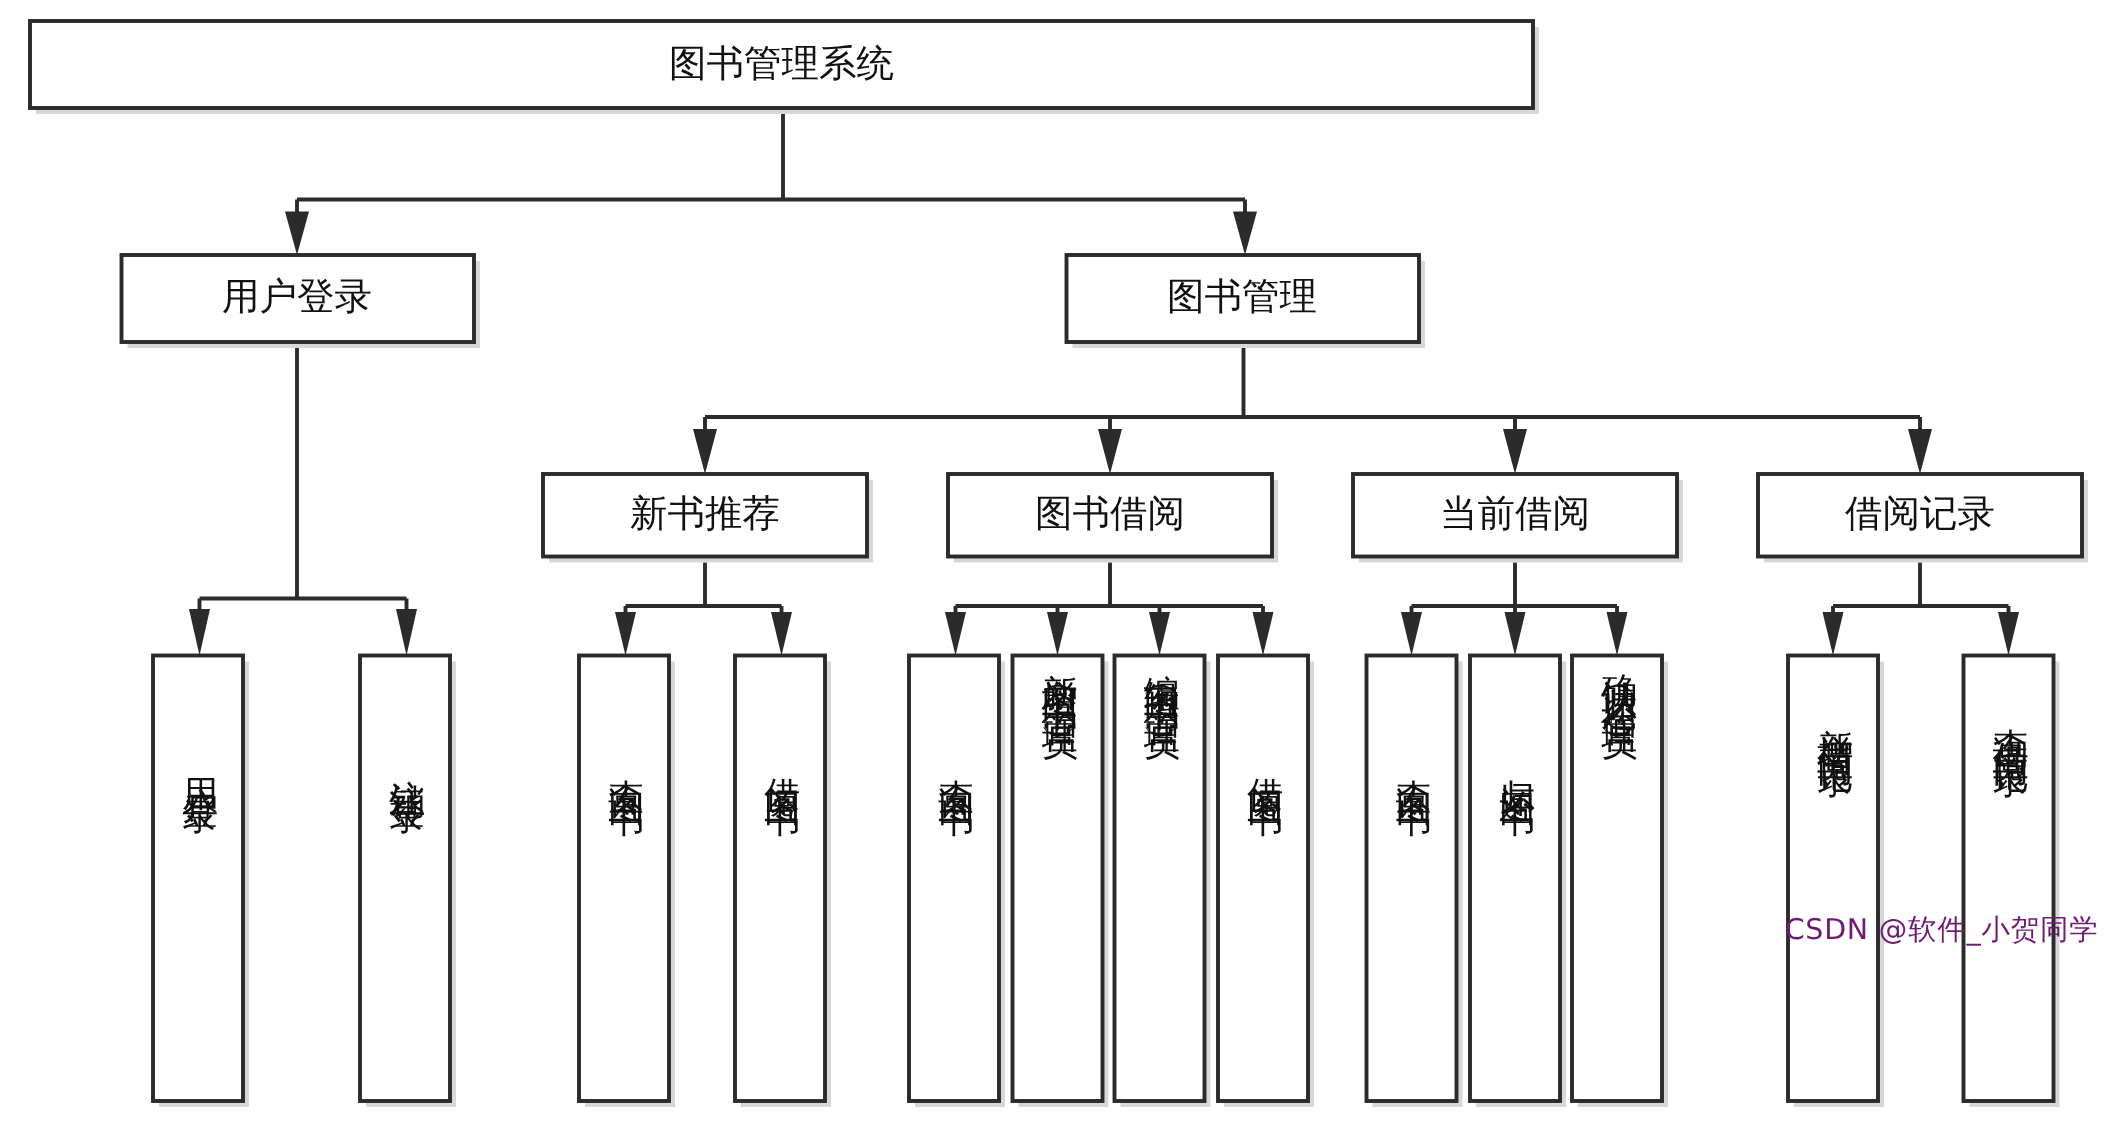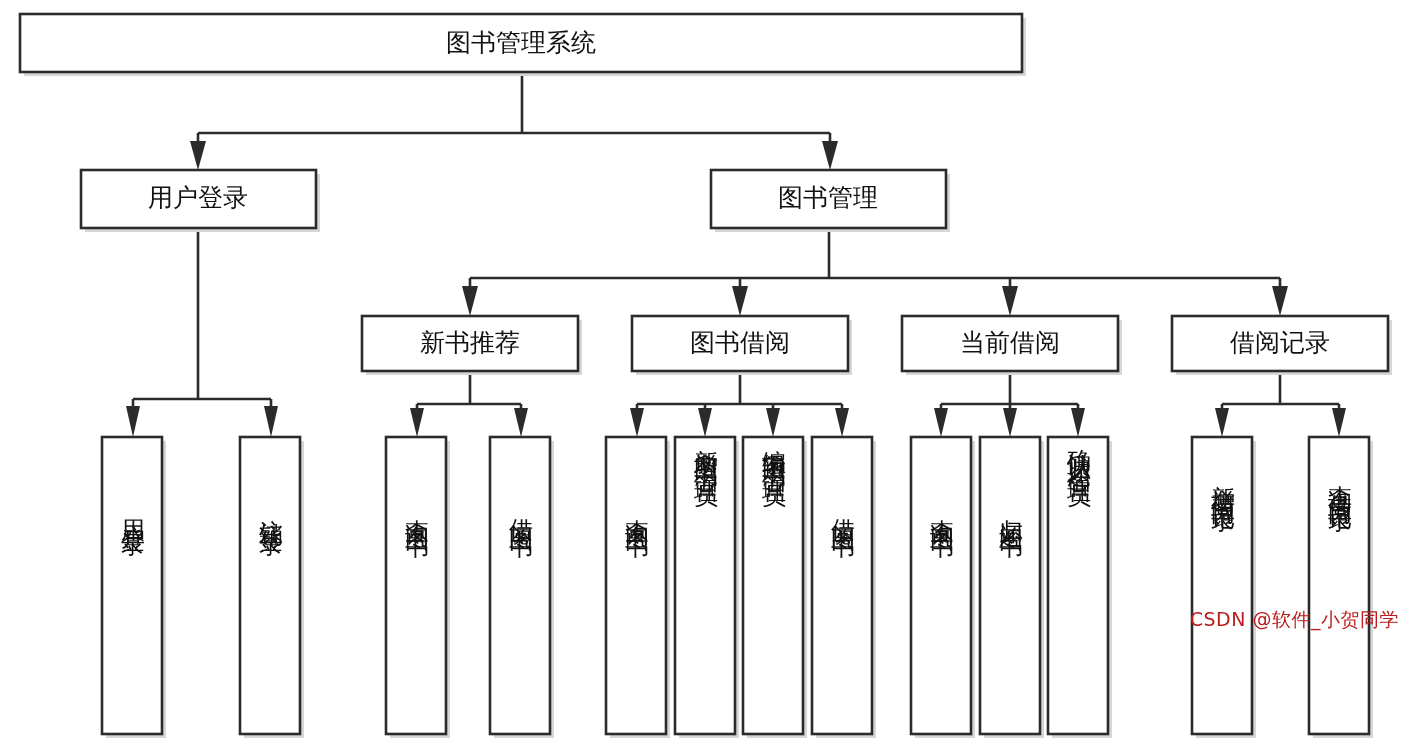--- a/index.html
+++ b/index.html
@@ -59,21 +59,21 @@
   text.node-label.v {
     font-size: 24px;
     letter-spacing: 5px;
   }
   .watermark {
     position: absolute;
     right: 6px;
     bottom: 6px;
     font-family: "DejaVu Sans", "Liberation Sans", sans-serif;
     font-size: 19px;
-    color: #b91c1c;
+    color: #701a75;
     white-space: nowrap;
     letter-spacing: 0.5px;
     pointer-events: none;
   }
 </style>
 </head>
 <body>
 
 <div id="diagram-root">
 

